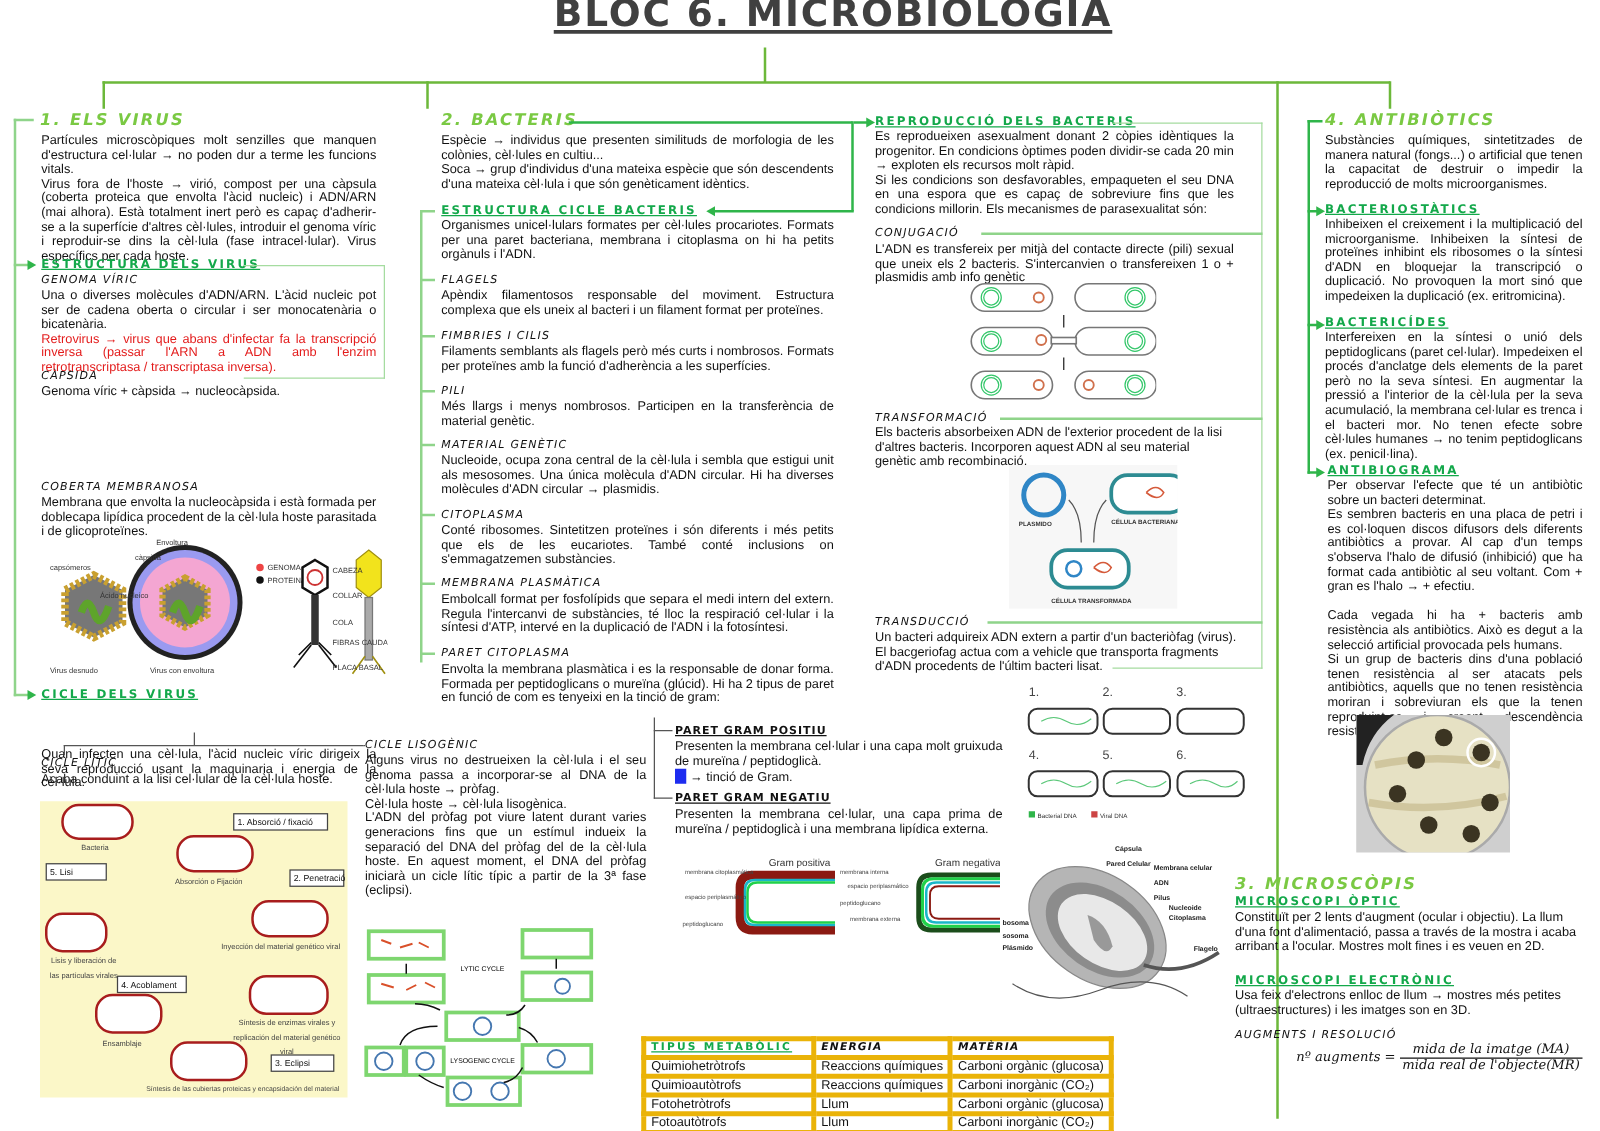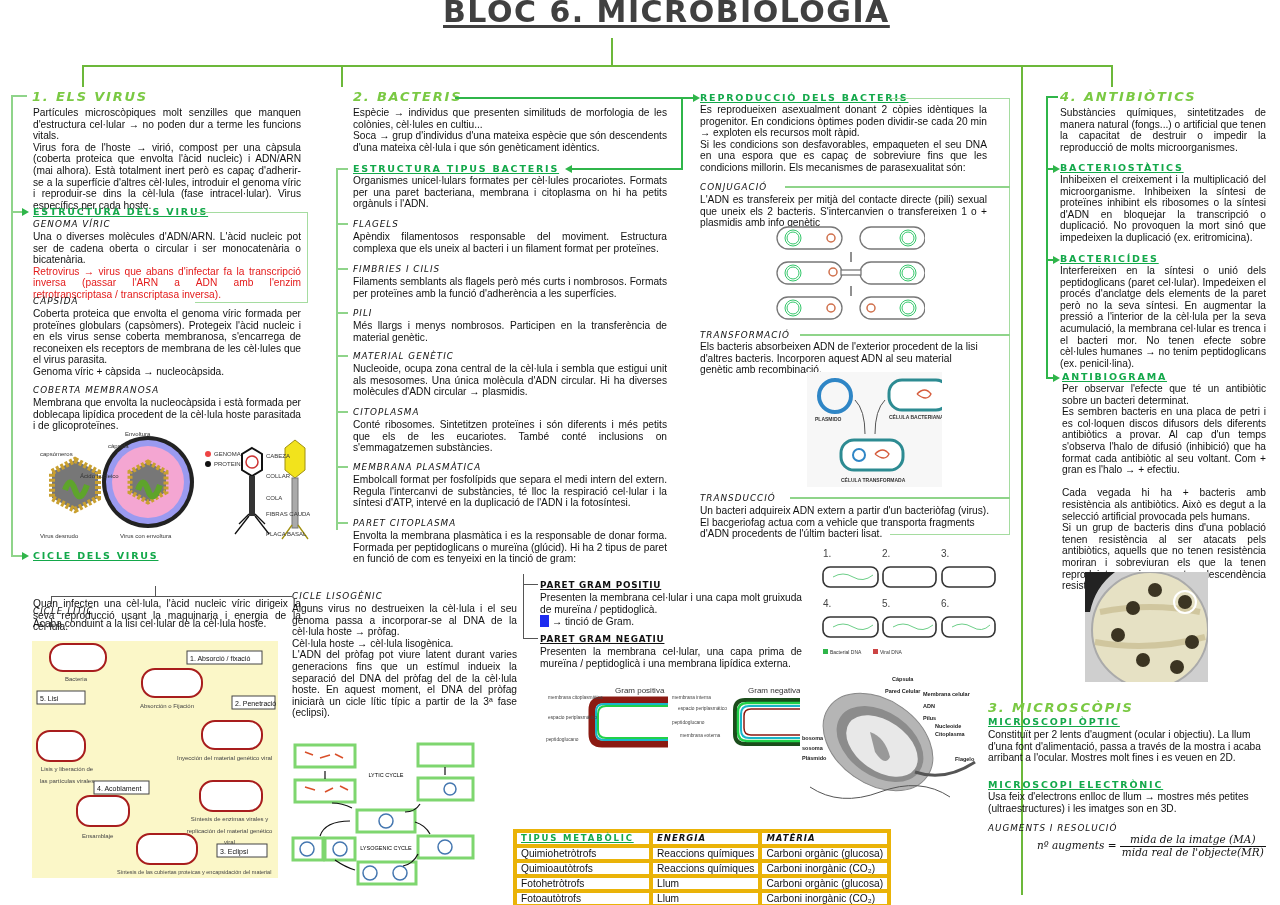--- a/index.html
+++ b/index.html
@@ -56,21 +56,20 @@
 <div class="h2" style="left:33px;top:206px;">ESTRUCTURA DELS VIRUS</div>
 <div class="box" style="left:195px;top:212px;width:113px;height:91px;border-left:none;border-bottom:1.5px solid #a5dca0;"></div>
 <div class="h3" style="left:33px;top:219px;">GENOMA VÍRIC</div>
 <div class="txt" style="left:33px;top:231px;width:268px;">
   <p>Una o diverses molècules d'ADN/ARN. L'àcid nucleic pot ser de cadena oberta o circular i ser monocatenària o bicatenària.</p>
   <p class="red">Retrovirus → virus que abans d'infectar fa la transcripció inversa (passar l'ARN a ADN amb l'enzim retrotranscriptasa / transcriptasa inversa).</p>
 </div>
 
 <div class="h3" style="left:33px;top:296px;">CÀPSIDA</div>
 <div class="txt" style="left:33px;top:308px;width:268px;">
-  <p>Coberta proteica que envolta el genoma víric formada per proteïnes globulars (capsòmers). Protegeix l'àcid nucleic i en els virus sense coberta membranosa, s'encarrega de reconeixen els receptors de membrana de les cèl·lules que el virus parasita.</p>
   <p>Genoma víric + càpsida → nucleocàpsida.</p>
 </div>
 
 <div class="h3" style="left:33px;top:385px;">COBERTA MEMBRANOSA</div>
 <div class="txt" style="left:33px;top:397px;width:268px;">Membrana que envolta la nucleocàpsida i està formada per doblecapa lipídica procedent de la cèl·lula hoste parasitada i de glicoproteïnes.</div>
 
 <svg class="fig" style="left:30px;top:430px;" width="280" height="115" viewBox="0 0 280 115">
 
   <g>
     <polygon points="45,30 68,42 68,68 45,80 22,68 22,42" fill="#777" stroke="#c9a030" stroke-width="6" stroke-dasharray="3,2"></polygon>
@@ -191,21 +190,21 @@
 <div class="lline" style="left:681px;top:97px;width:2px;height:72px;background:#2fb54a;"></div>
 <div class="lline" style="left:570px;top:168px;width:113px;height:2px;background:#2fb54a;"></div>
 <div class="arrow-l" style="left:565px;top:165px;"></div>
 <div class="lline" style="left:336px;top:168px;width:2px;height:362px;"></div>
 <div class="txt" style="left:353px;top:107px;width:314px;">
   <p>Espècie → individus que presenten similituds de morfologia de les colònies, cèl·lules en cultiu...</p>
   <p>Soca → grup d'individus d'una mateixa espècie que són descendents d'una mateixa cèl·lula i que són genèticament idèntics.</p>
 </div>
 
 <div class="lline" style="left:336px;top:168px;width:12px;height:2px;"></div>
-<div class="h2" style="left:353px;top:163px;">ESTRUCTURA TIPUS BACTERIS</div>
+<div class="h2" style="left:353px;top:163px;">ESTRUCTURA CICLE BACTERIS</div>
 <div class="txt" style="left:353px;top:175px;width:314px;">Organismes unicel·lulars formates per cèl·lules procariotes. Formats per una paret bacteriana, membrana i citoplasma on hi ha petits orgànuls i l'ADN.</div>
 
 <div id="bact-parts">
     <div class="lline" style="left: 336px; top: 223px; width: 12px; height: 2px;"></div>
     <div class="h3" style="left: 353px; top: 219px;">FLAGELS</div>
     <div class="txt" style="left: 353px; top: 231px; width: 314px;">Apèndix filamentosos responsable del moviment. Estructura complexa que els uneix al bacteri i un filament format per proteïnes.</div>
     <div class="lline" style="left: 336px; top: 268px; width: 12px; height: 2px;"></div>
     <div class="h3" style="left: 353px; top: 264px;">FIMBRIES I CILIS</div>
     <div class="txt" style="left: 353px; top: 276px; width: 314px;">Filaments semblants als flagels però més curts i nombrosos. Formats per proteïnes amb la funció d'adherència a les superfícies.</div>
     <div class="lline" style="left: 336px; top: 312px; width: 12px; height: 2px;"></div>

